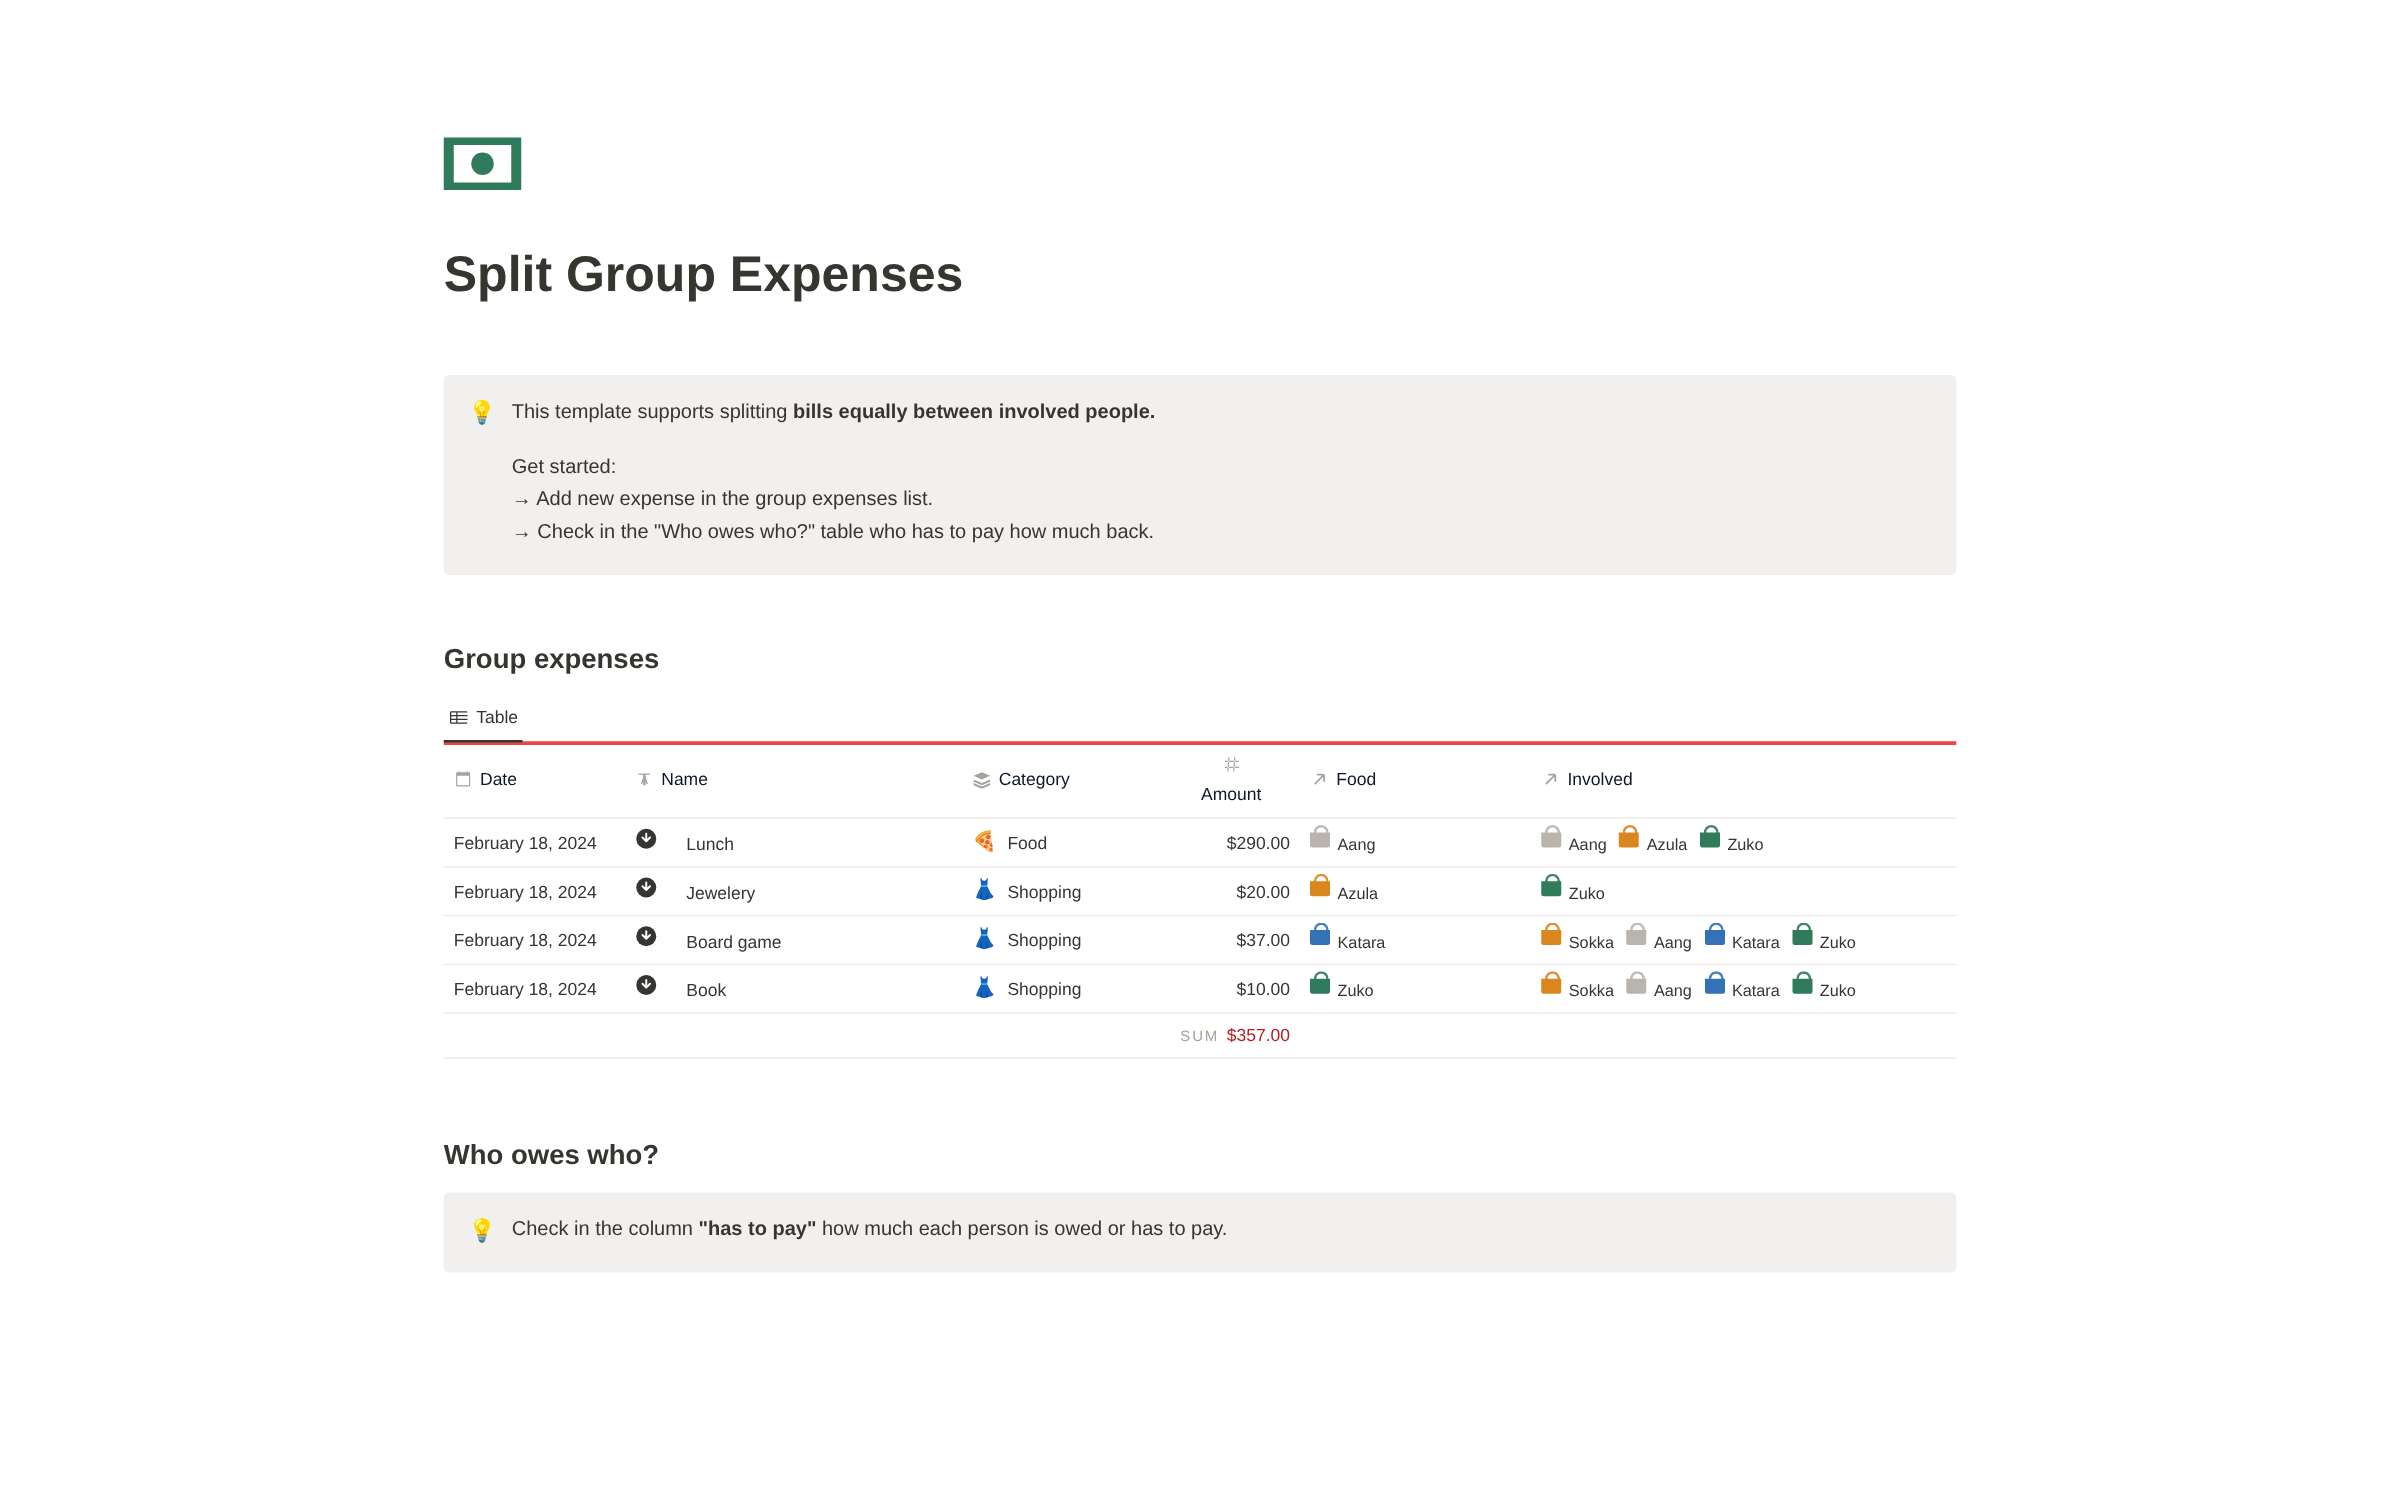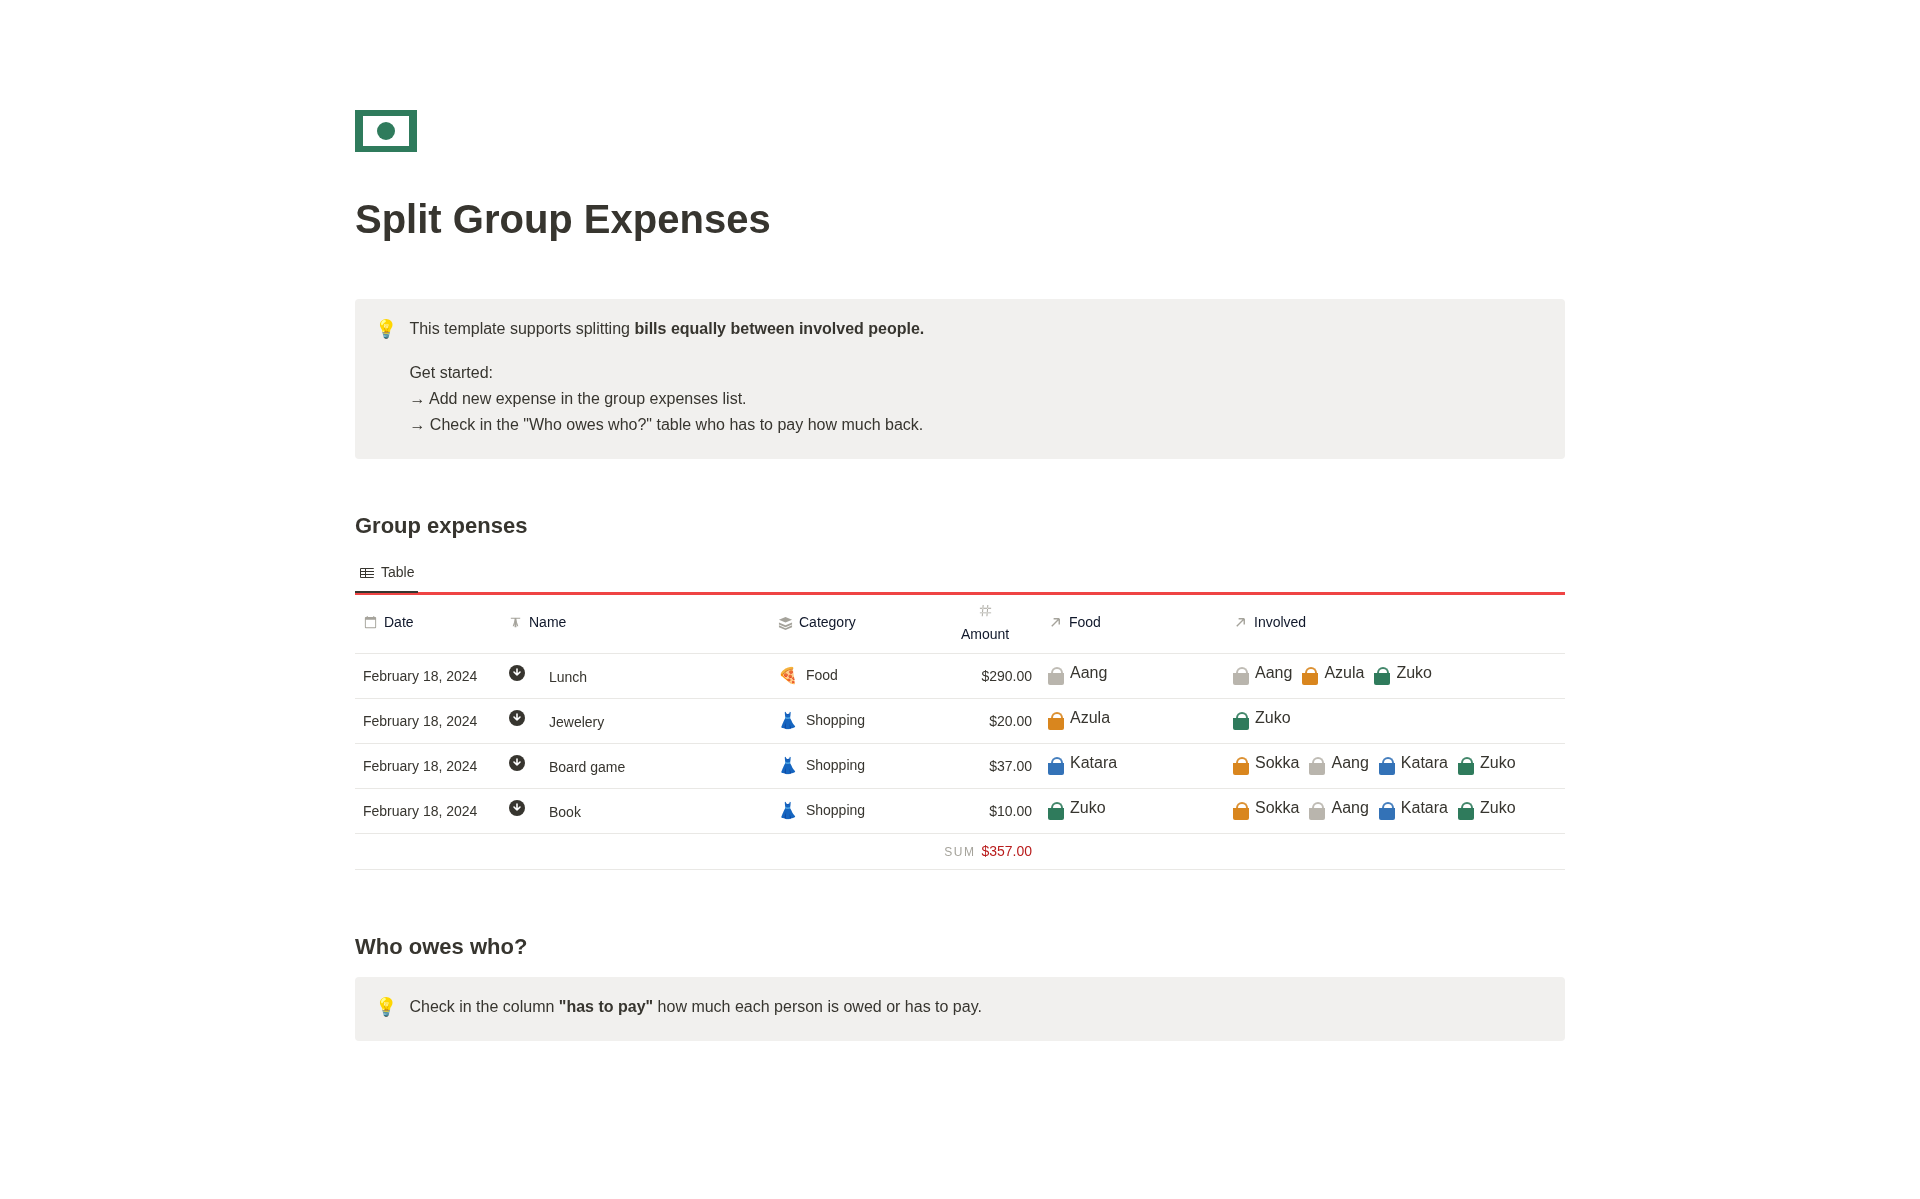--- a/index.html
+++ b/index.html
@@ -121,21 +121,21 @@
   .col-amount { width: 110px; text-align: right; }
   table.db th.col-amount .hdr { justify-content: flex-end; width:100%;flex-direction:column; }
   table.db td.col-amount { text-align: right; }
   .col-buyer  { width: 185px; }
   .col-inv    { }
   .name-cell { display: inline-flex; align-items: flex-end; gap: 23px; font-weight: 500; }
   .name-cell svg { width: 18px; height: 18px; }
   .cat-cell { display: inline-flex; align-items: center; gap: 8px; }
   .emoji { font-size: 16px; line-height: 1; }
   .chips { display: inline-flex; flex-wrap: wrap; gap: 10px; align-items: center; }
-  .chip { display: inline-flex; align-items: flex-end; gap: 6px; font-size: 16px; color:#37352f; }
+  .chip { display: inline-flex; align-items: flex-start; gap: 6px; font-size: 13px; color:#37352f; }
   .bag {
     position: relative;
     width: 16px;
     height: 12px;
     border-radius: 0 0 2px 2px;
     display: inline-block;
     flex: 0 0 auto;
   }
   .bag::before {
     content: "";

